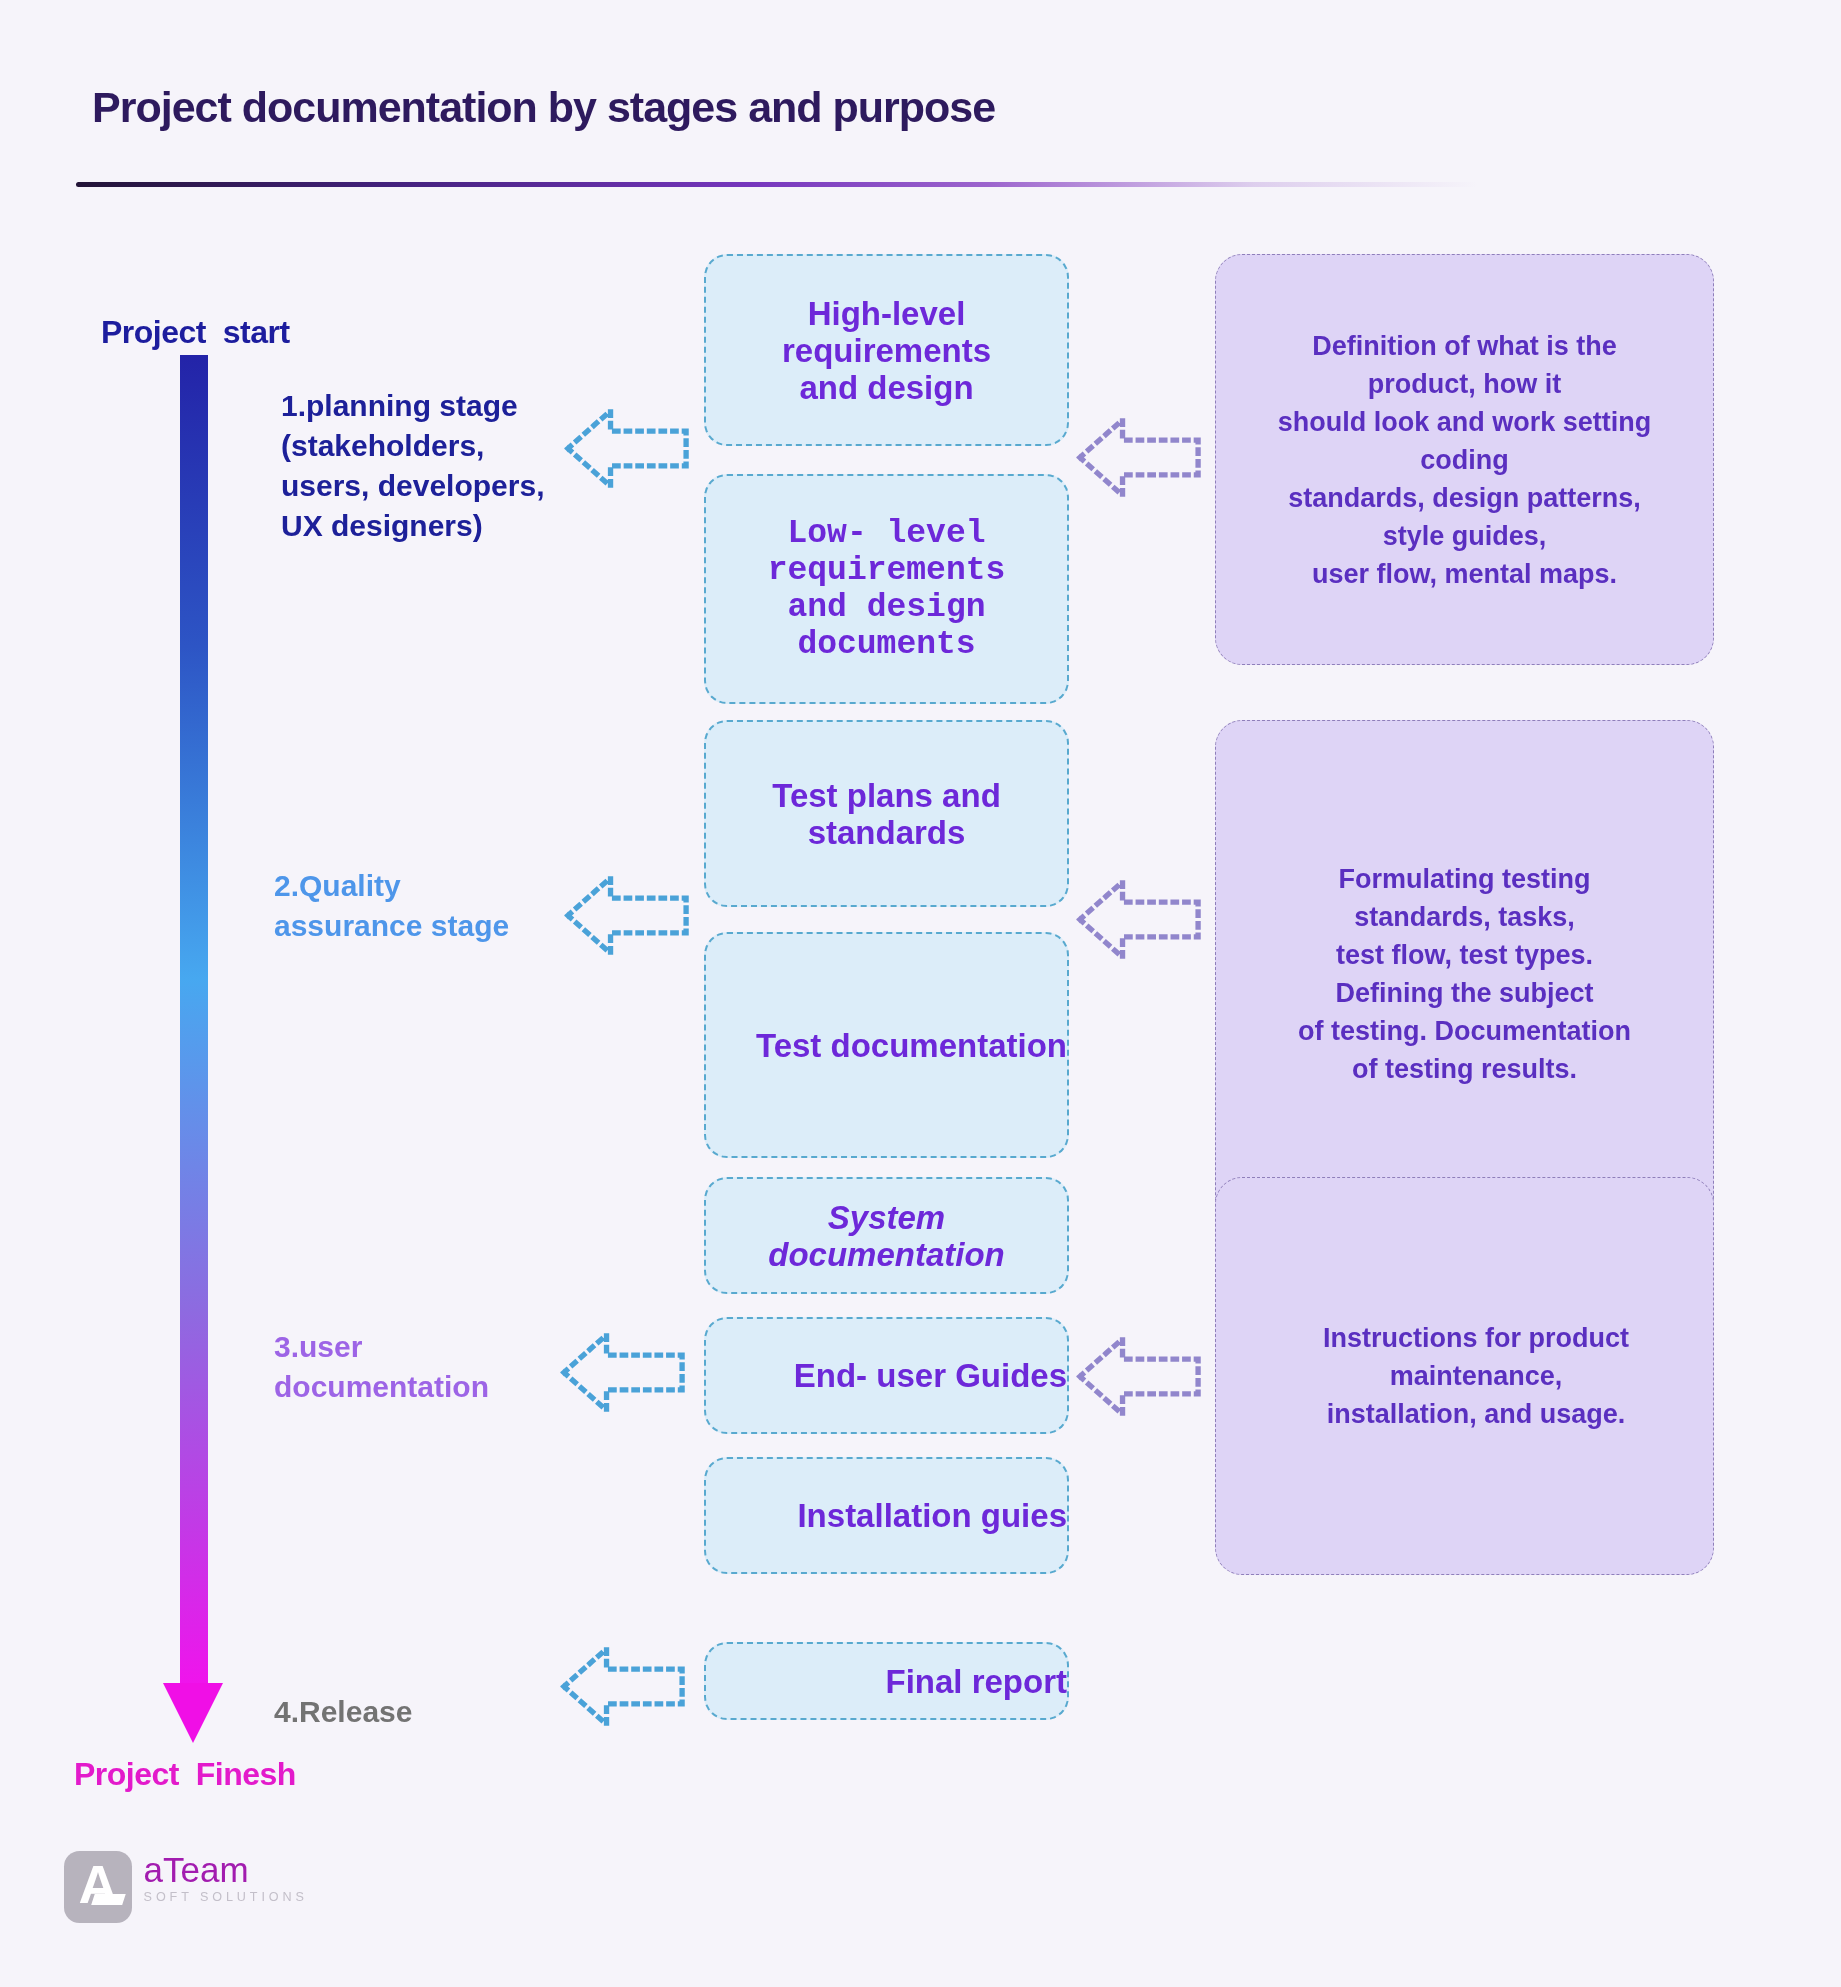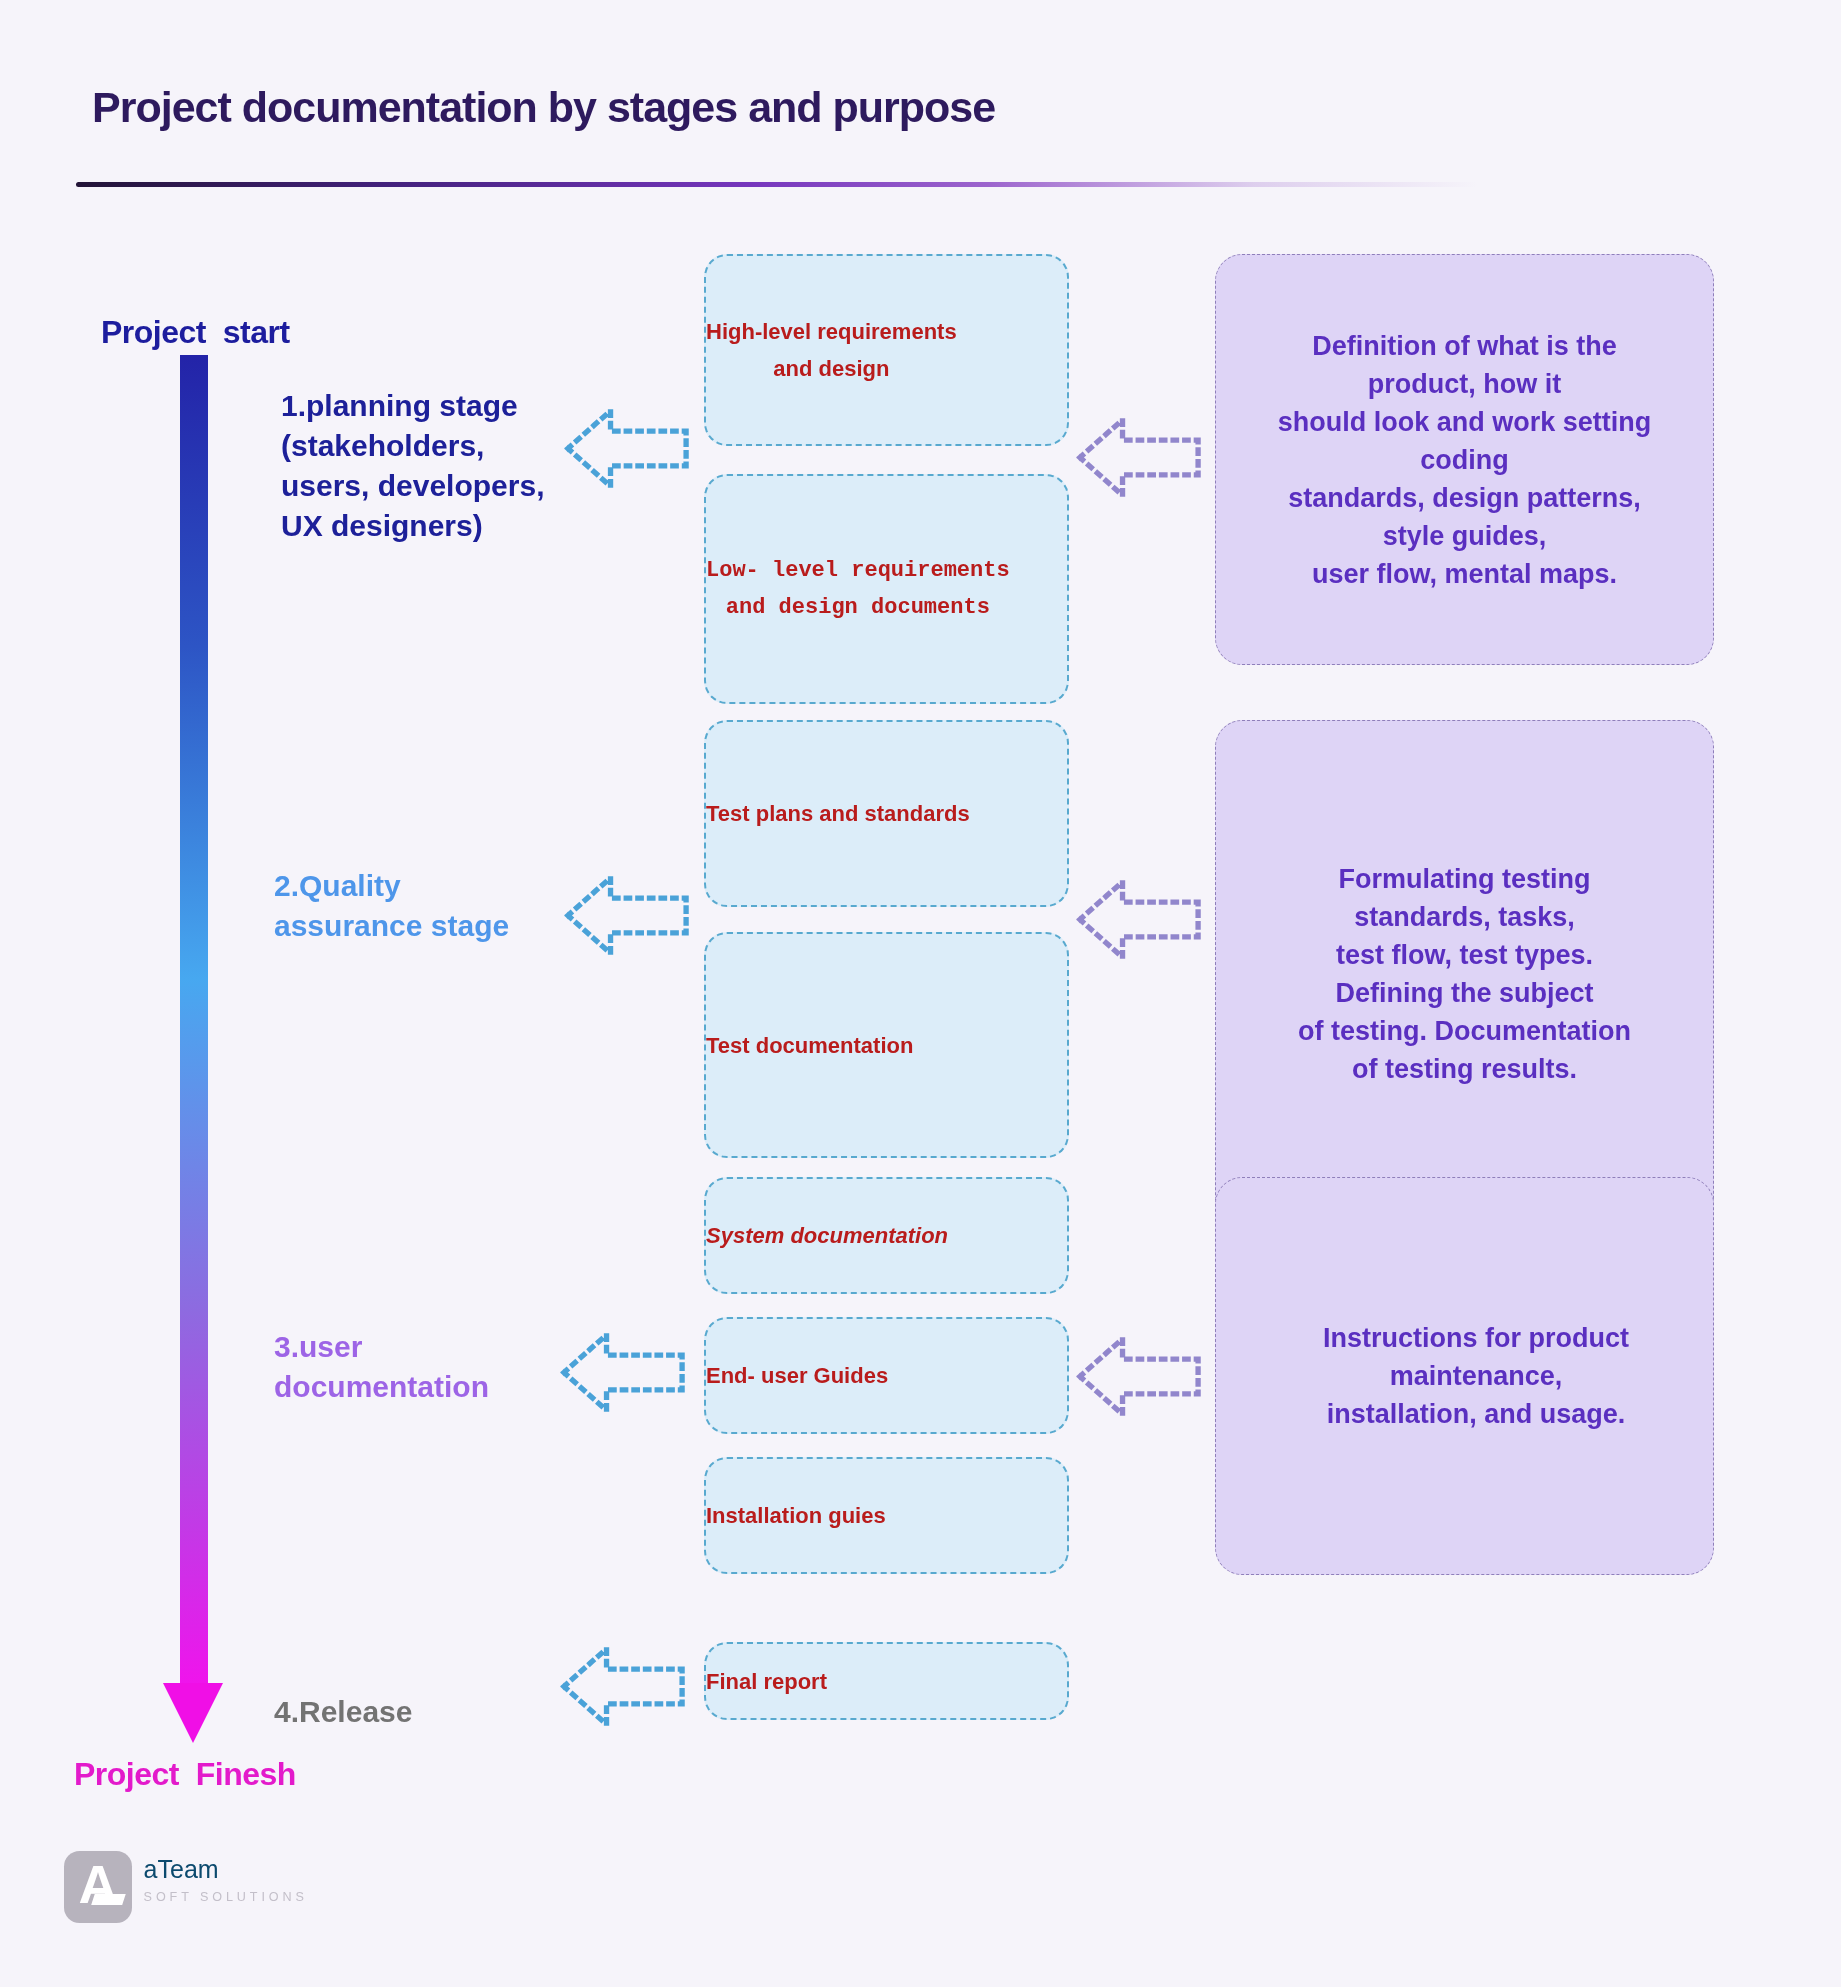--- a/index.html
+++ b/index.html
@@ -23,22 +23,22 @@
   .timeline-head{left:163px;top:1683px;width:0;height:0;
      border-left:30px solid transparent;border-right:30px solid transparent;border-top:60px solid #f00fe6;}
 
   .stage-label{font-size:30px;font-weight:bold;line-height:40px;}
   .stage-1{left:281px;top:386px;color:#1d2099;}
   .stage-2{left:274px;top:866px;color:#4e96ea;}
   .stage-3{left:274px;top:1327px;color:#9d64e6;}
   .stage-4{left:274px;top:1672px;color:#737373;margin-top:20px;}
 
   .doc-box{left:704px;width:365px;box-sizing:border-box;background:#dcedf9;
-     border:2.4px dashed #58a9cf;border-radius:23px;display:flex;align-items:center;justify-content:flex-start;
-     color:#b91c1c;font-size:22px;font-weight:bold;line-height:37px;text-align:center;}
+     border:2.4px dashed #58a9cf;border-radius:23px;display:flex;align-items:center;justify-content:flex-end;
+     color:#6d28d9;font-size:33px;font-weight:bold;line-height:37px;text-align:center;}
   .b1{top:254px;height:192px;}
   .b2{top:474px;height:230px;font-family:Liberation Mono, monospace;}
   .b3{top:720px;height:187px;}
   .b4{top:932px;height:226px;}
   .b5{top:1177px;height:117px;font-style:italic;}
   .b6{top:1317px;height:117px;}
   .b7{top:1457px;height:117px;}
   .b8{top:1642px;height:78px;}
 
   .purpose-box{left:1215px;width:499px;box-sizing:border-box;background:#ded4f6;
@@ -55,21 +55,21 @@
   .a4{left:559px;top:1640px;}
   .p1{left:1075px;top:411px;}
   .p2{left:1075px;top:873px;}
   .p3{left:1075px;top:1330px;}
 
   .logo{left:64px;top:1851px;display:flex;align-items:flex-start;}
   .logo-badge{width:68px;height:72px;background:#b7b3bd;border-radius:15.5px;position:relative;overflow:hidden;}
   .logo-a{position:absolute;left:0;top:1.9px;width:68px;text-align:center;color:#ffffff;font-size:54px;font-weight:bold;font-family:"Liberation Sans",sans-serif;}
   .logo-plus{position:absolute;left:29px;top:43px;width:31px;height:10.7px;background:#ffffff;transform:skewX(-18deg);}
   .logo-text{margin-left:11.6px;}
-  .logo-name{color:#0c4a6e;font-size:25px;line-height:37px;}
+  .logo-name{color:#a21caf;font-size:35px;line-height:37px;}
   .logo-sub{color:#c3bfc9;font-size:12.6px;letter-spacing:3.9px;margin-top:1.9px;}
 </style>
 </head>
 <body>
 
 <div class="canvas">
 
   <div class="abs title">Project documentation by stages and purpose</div>
   <div class="abs rule"></div>
 

